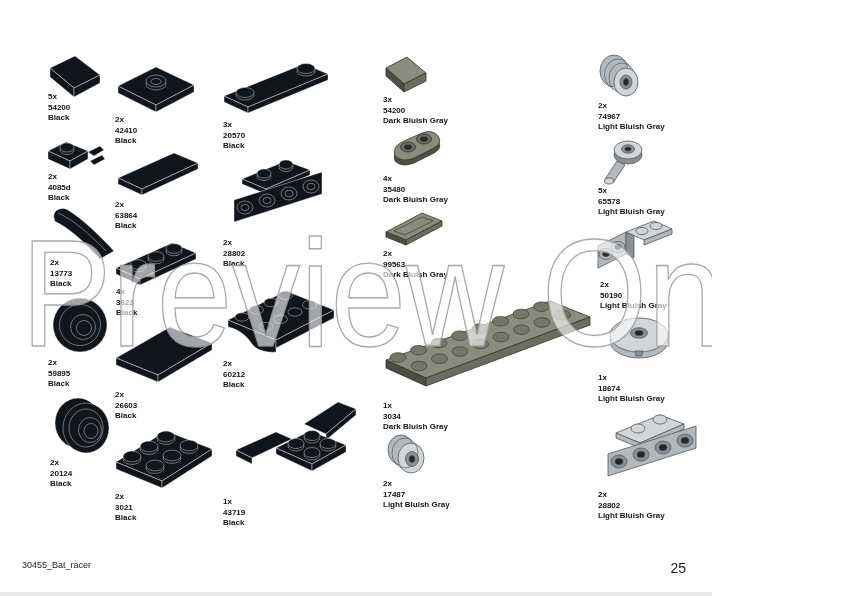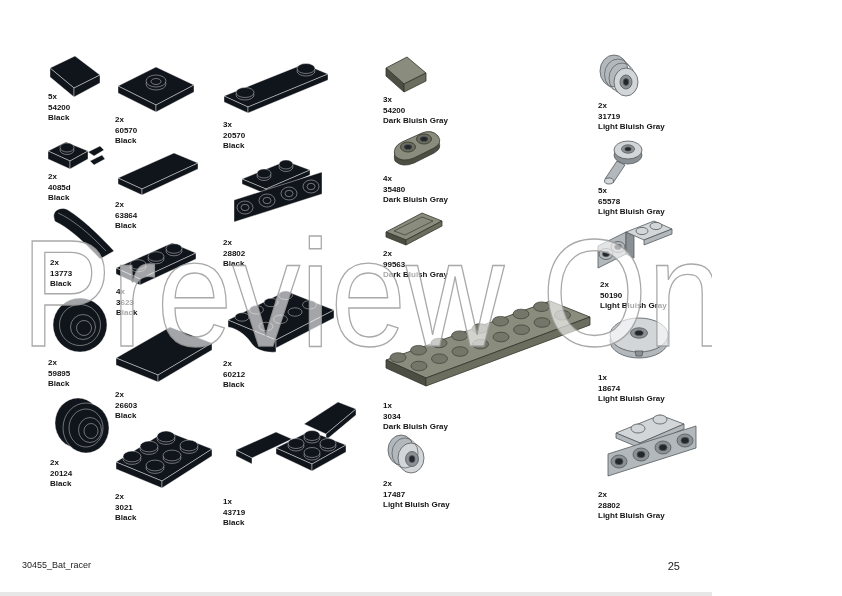--- a/index.html
+++ b/index.html
@@ -2,21 +2,21 @@
 <html style="--black: #10141b; --dark-bluish-gray: #6b6d5e; --dark-bluish-gray-highlight: #8a8c7d; --dark-bluish-gray-shadow: #4c4e44; --light-bluish-gray: #b2b8bb; --light-bluish-gray-highlight: #d2d6d8; --light-bluish-gray-shadow: #8a9094; --watermark-outline: #9a9a9a;"><head>
 <meta charset="utf-8">
 <style>
   html,body{margin:0;padding:0;background:#fff;}
   #page{position:relative;width:712px;height:596px;background:#ffffff;overflow:hidden;
         font-family:"Liberation Sans",sans-serif;}
   .pimg{position:absolute;}
   .plbl{position:absolute;font-size:8px;font-weight:bold;line-height:10.5px;color:#121212;
         white-space:nowrap;letter-spacing:0;}
   .footer-left{position:absolute;left:22px;top:560px;font-size:9px;color:#1c1c1c;}
-  .footer-right{position:absolute;right:32px;top:560px;font-size:11px;color:#1c1c1c;}
+  .footer-right{position:absolute;right:26px;top:560px;font-size:14px;color:#1c1c1c;}
   .bottom-strip{position:absolute;left:0;bottom:0;width:100%;height:4px;background:#e7e7e7;}
   .wm{position:absolute;left:0;top:0;pointer-events:none;z-index:9;}
   .wm text{font-family:"Liberation Sans",sans-serif;font-size:152px;font-weight:400;
            fill:rgba(255,255,255,0.62);stroke:var(--watermark-outline,#9a9a9a);
            stroke-width:1.4;stroke-opacity:.85;}
   
   .kb{fill:var(--black,#10141b);stroke:rgba(255,255,255,.5);stroke-width:.8;stroke-linejoin:round;}
   .eb{fill:none;stroke:rgba(255,255,255,.5);stroke-width:.8;}
   
   .g1{fill:var(--dark-bluish-gray-highlight,#8a8c7d);stroke:#33352c;stroke-width:.8;stroke-linejoin:round;}
@@ -112,21 +112,21 @@
       <path class="kb" d="M2,26 L40,7 L78,25 L40,45 Z"></path>
       <path class="kb" d="M2,26 L2,33 L40,52 L40,45 Z"></path>
       <path class="kb" d="M40,45 L78,25 L78,32 L40,52 Z"></path>
       <ellipse class="kb" cx="40" cy="24" rx="10" ry="6"></ellipse>
       <ellipse class="kb" cx="40" cy="21" rx="10" ry="6"></ellipse>
       <ellipse class="eb" cx="40" cy="21.5" rx="5" ry="3"></ellipse>
     </svg>
   </div>
   <div class="plbl" style="left:115px;top:115px">
     <div>2x</div>
-    <div>60570</div>
+    <div>42410</div>
     <div>Black</div>
   </div>
 
   <div class="pimg" style="left:116px;top:148px">
     <svg width="84" height="50" viewBox="0 0 84 50">
       <path class="kb" d="M2,30 L58,5 L82,15 L26,41 Z"></path>
       <path class="kb" d="M2,30 L2,36 L26,47 L26,41 Z"></path>
       <path class="kb" d="M26,41 L82,15 L82,21 L26,47 Z"></path>
     </svg>
   </div>
@@ -374,21 +374,21 @@
       <ellipse class="l2" cx="17" cy="19" rx="14" ry="16"></ellipse>
       <ellipse class="le" cx="21" cy="22.5" rx="13.5" ry="15.5"></ellipse>
       <ellipse class="le" cx="25" cy="26" rx="13" ry="15"></ellipse>
       <ellipse class="l1" cx="29" cy="30" rx="12" ry="14"></ellipse>
       <ellipse class="l3" cx="29" cy="30" rx="6" ry="7"></ellipse>
       <ellipse class="dk" cx="29" cy="30" rx="2.8" ry="3.4"></ellipse>
     </svg>
   </div>
   <div class="plbl" style="left:598px;top:101px">
     <div>2x</div>
-    <div>31719</div>
+    <div>74967</div>
     <div>Light Bluish Gray</div>
   </div>
 
   <div class="pimg" style="left:600px;top:134px">
     <svg width="48" height="52" viewBox="0 0 48 52">
       <path class="l2" d="M17,27 L25,31 L13,49 L5,45 Z"></path>
       <ellipse class="l1" cx="9" cy="47" rx="4.5" ry="3"></ellipse>
       <ellipse class="l3" cx="28" cy="21" rx="14" ry="9"></ellipse>
       <ellipse class="l1" cx="28" cy="16" rx="14" ry="9"></ellipse>
       <ellipse class="l3" cx="28" cy="15" rx="6.5" ry="4.2"></ellipse>

